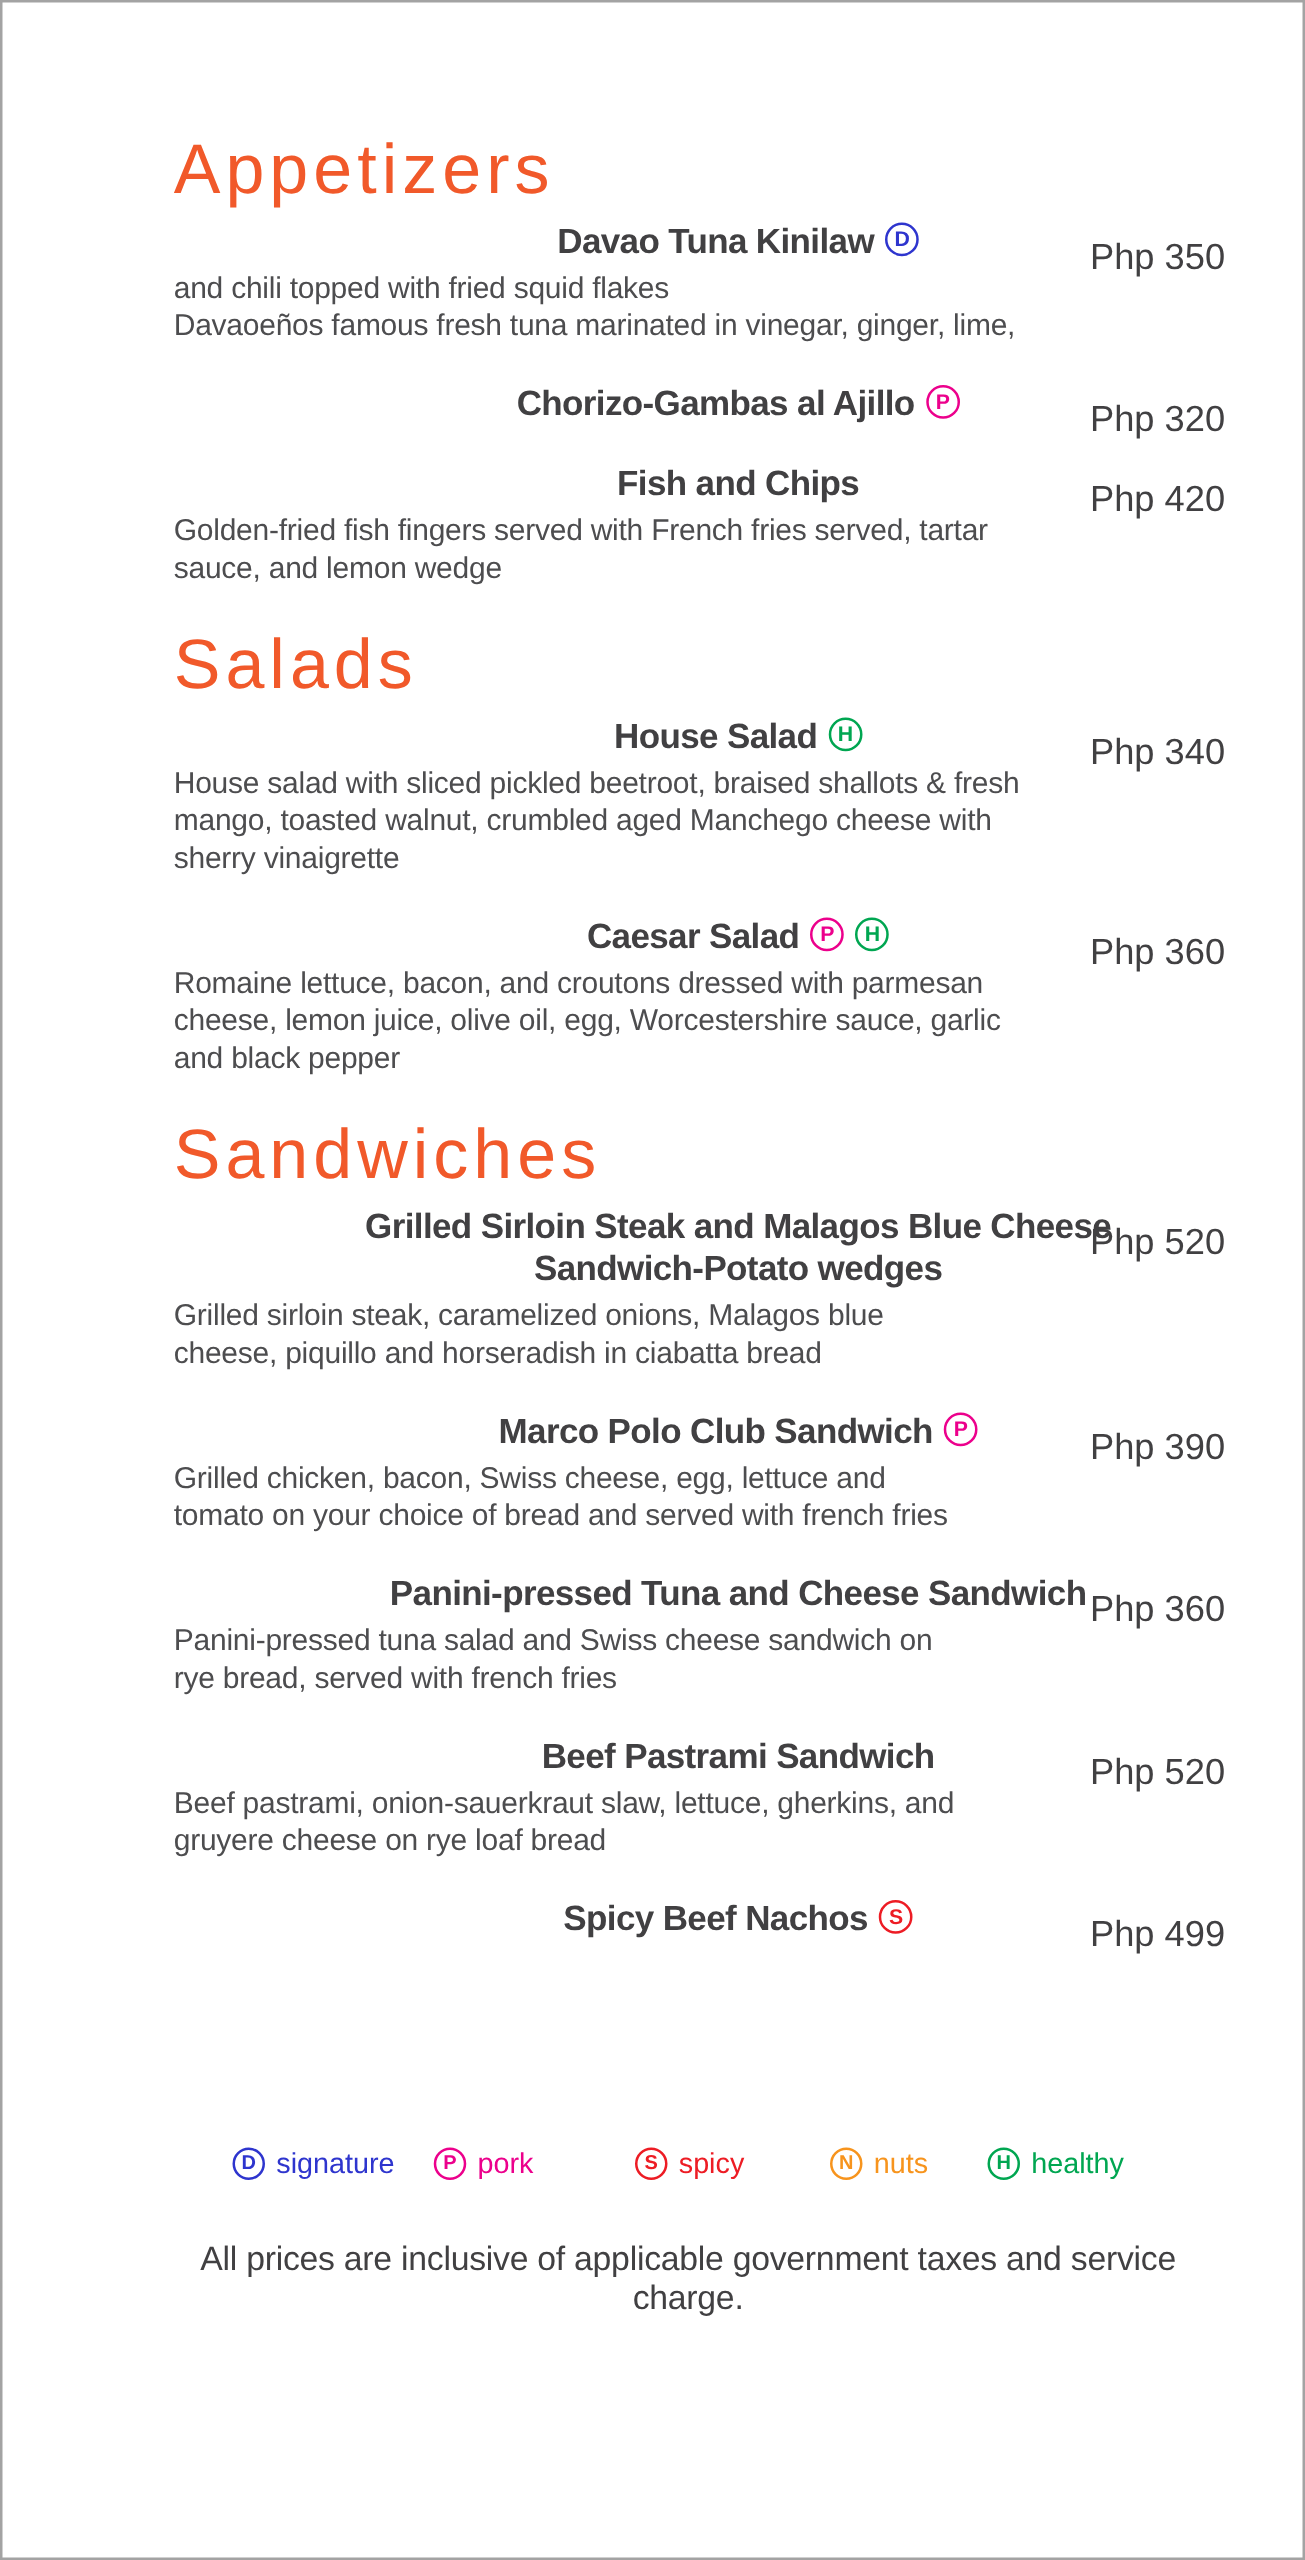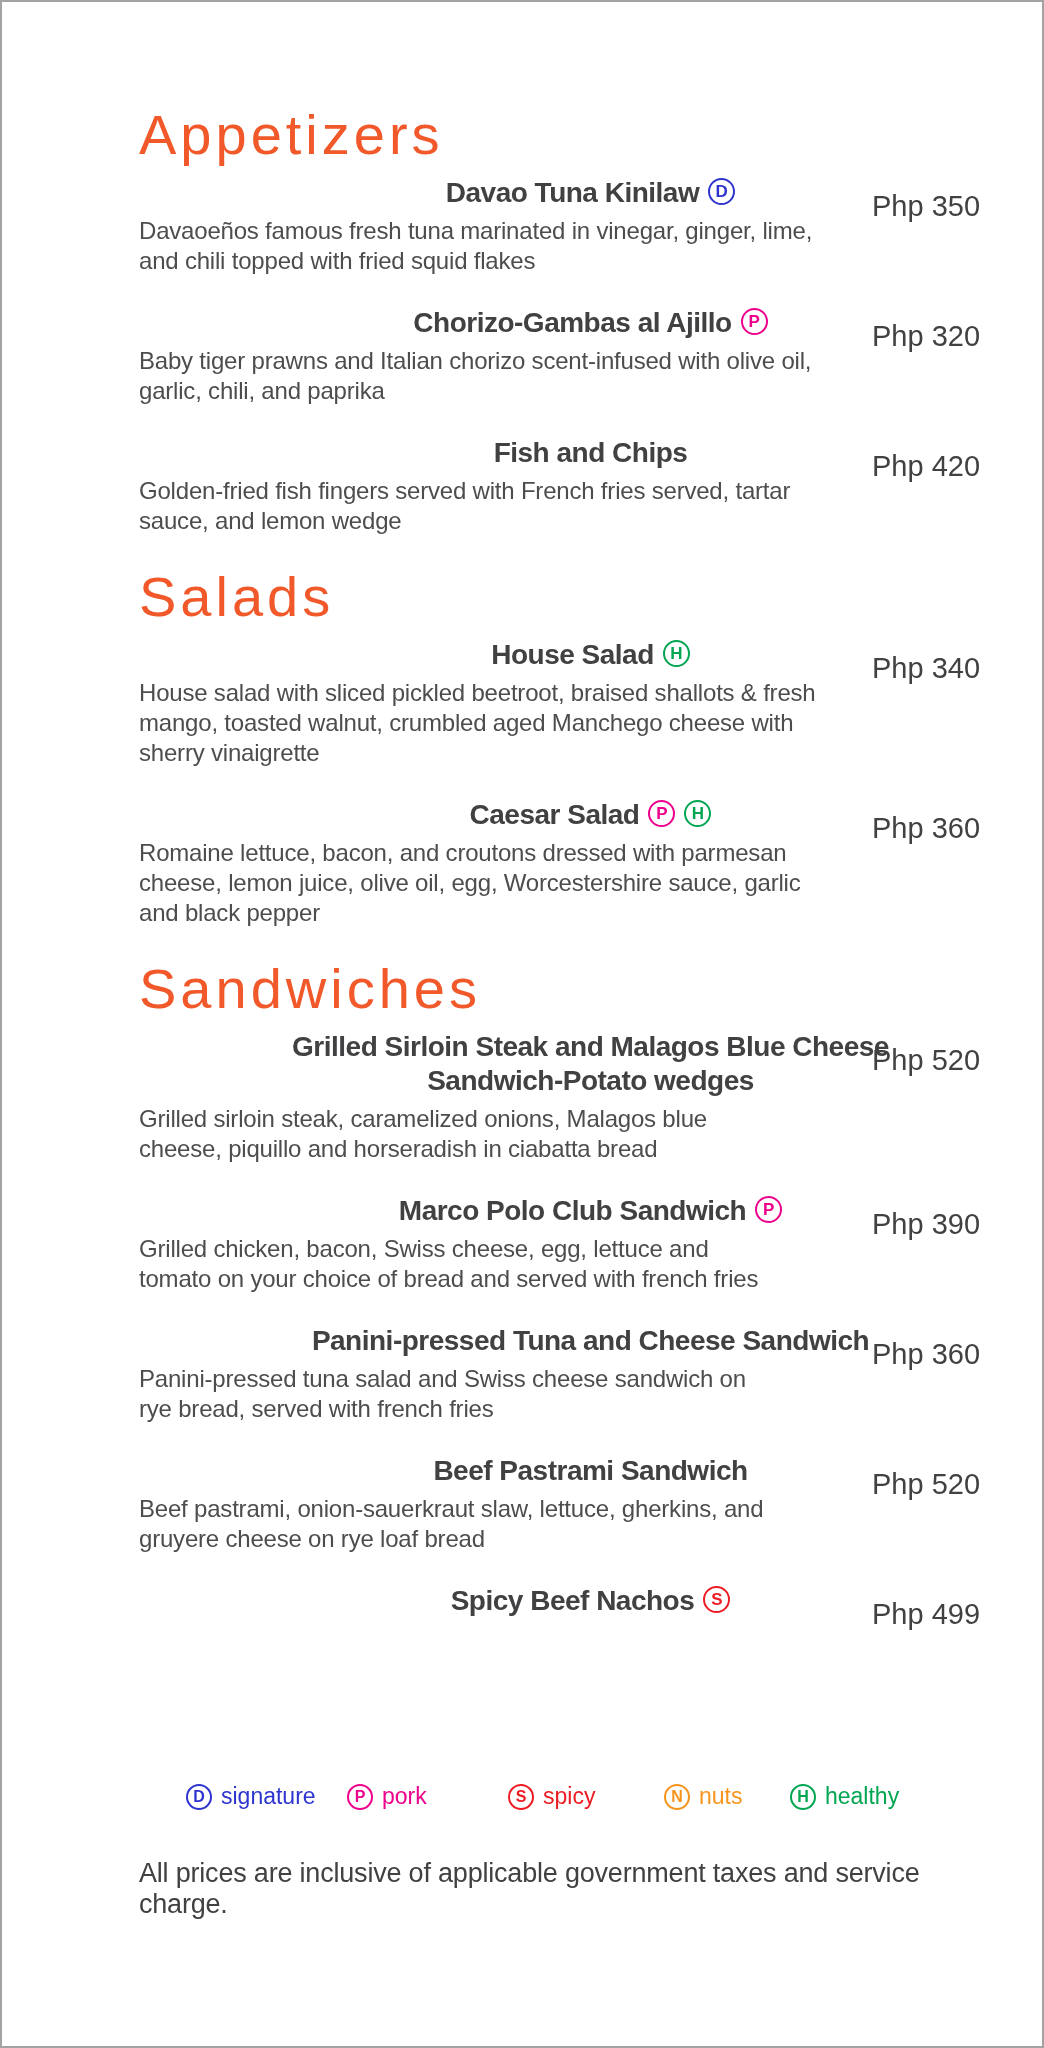--- a/index.html
+++ b/index.html
@@ -89,54 +89,50 @@
 
   .c-signature { color: #2E35CE; }
   .c-pork      { color: #EC008C; }
   .c-spicy     { color: #ED1C24; }
   .c-nuts      { color: #F7941D; }
   .c-healthy   { color: #00A651; }
 
   .footer {
     margin-top: 41px;
     padding: 0 80px 0 137px;
-    text-align: left;
+    text-align: center;
     font-size: 27px;
     color: #414042;
     letter-spacing: -0.2px;
   }
 </style>
 </head>
 <body>
 
 <div class="page">
   <main class="content" id="menu-root">
   <section class="menu-section">
     <h2 class="section-title">Appetizers</h2>
     <div class="section-items">
   <div class="menu-item">
     <div class="item-title">
               <div class="title-line">Davao Tuna Kinilaw<span class="badge c-signature">D</span></div>
             </div>
     <div class="item-price">Php 350</div>
     <div class="item-desc">
+              <div class="desc-line">and chili topped with fried squid flakes</div>
               <div class="desc-line">Davaoeños famous fresh tuna marinated in vinegar, ginger, lime,</div>
-              <div class="desc-line">and chili topped with fried squid flakes</div>
             </div>
   </div>
 
   <div class="menu-item">
     <div class="item-title">
               <div class="title-line">Chorizo-Gambas al Ajillo<span class="badge c-pork">P</span></div>
             </div>
     <div class="item-price">Php 320</div>
-    <div class="item-desc">
-              <div class="desc-line">Baby tiger prawns and Italian chorizo scent-infused with olive oil,</div>
-              <div class="desc-line">garlic, chili, and paprika</div>
-            </div>
   </div>
 
   <div class="menu-item">
     <div class="item-title">
               <div class="title-line">Fish and Chips</div>
             </div>
     <div class="item-price">Php 420</div>
     <div class="item-desc">
               <div class="desc-line">Golden-fried fish fingers served with French fries served, tartar</div>
               <div class="desc-line">sauce, and lemon wedge</div>

